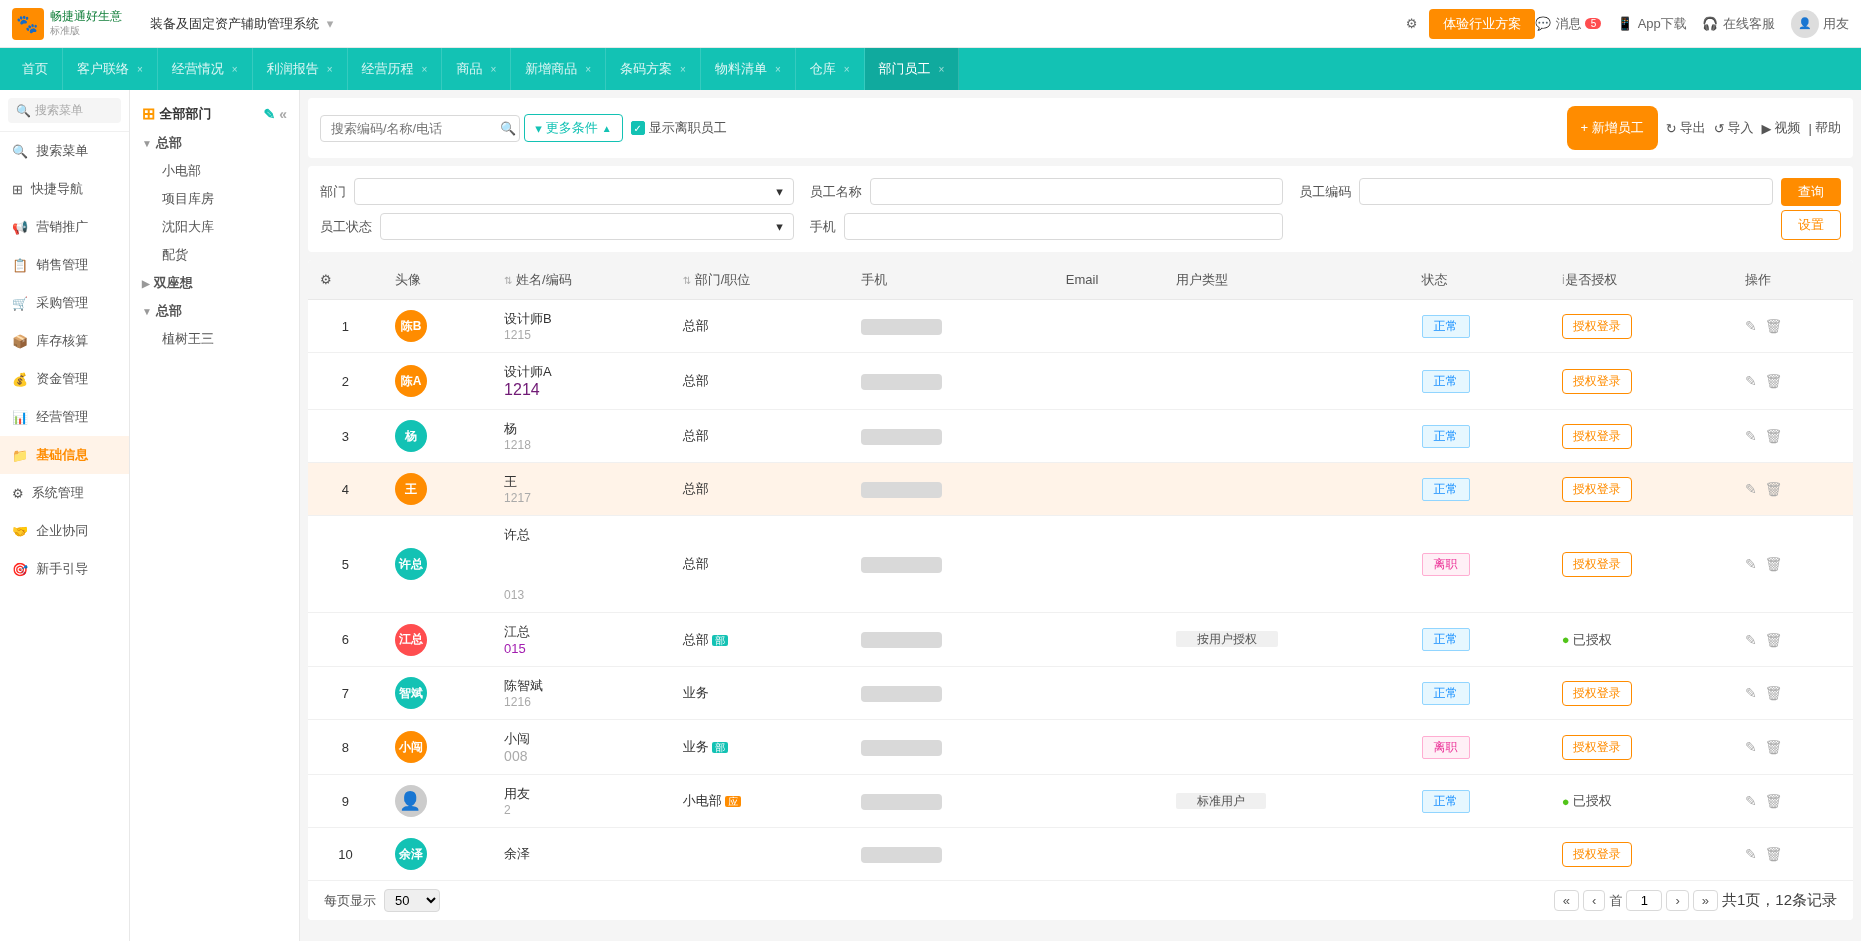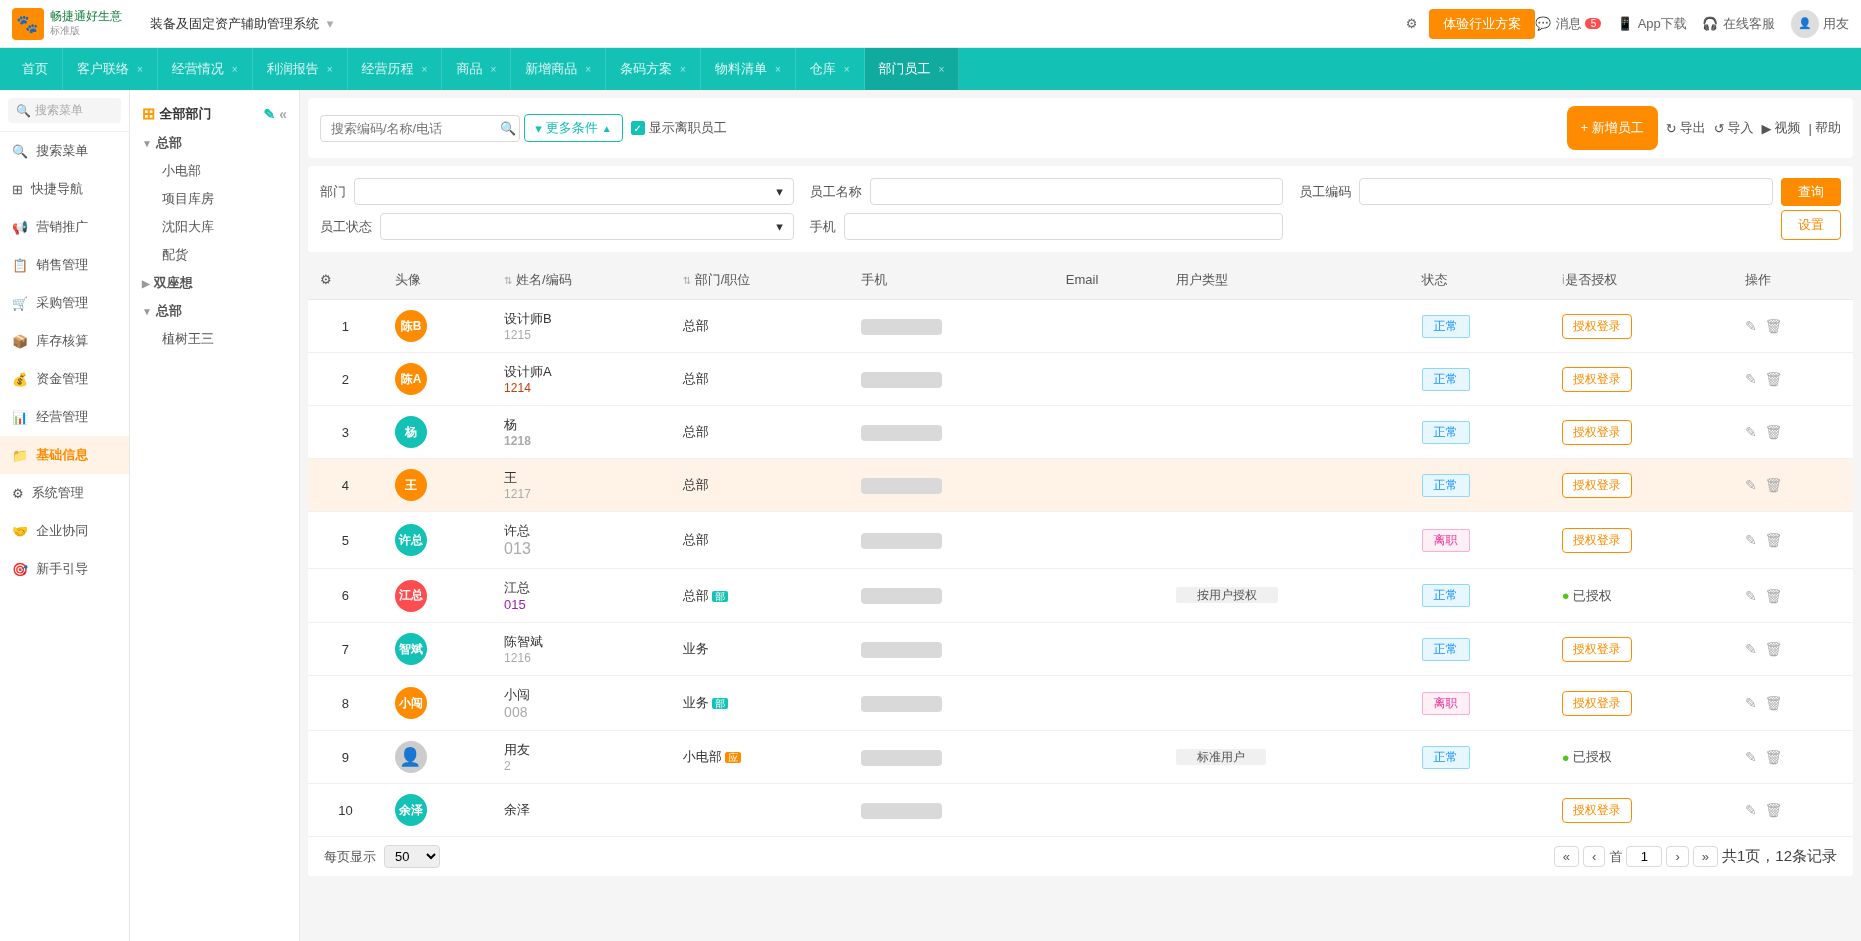--- a/index.html
+++ b/index.html
@@ -730,21 +730,21 @@
     </div>
                 </td>
               </tr>
               <tr>
                 <td style="text-align: center;">2</td>
                 <td>
                   <div class="avatar-circle" style="background: rgb(255, 140, 0);">陈A</div>
                 </td>
                 <td>
                   <div>设计师A</div>
-                  <div style="color:#c2410c;font-size:12px;">1214</div>
+                  <div style="color:#701a75;font-size:16px;">1214</div>
                 </td>
                 <td>总部</td>
                 <td><span class="blurred-text">________</span></td>
                 <td></td>
                 <td></td>
                 <td><span class="status-badge status-normal">正常</span></td>
                 <td><button class="auth-btn">授权登录</button></td>
                 <td>
                   <div class="op-icons">
       <span class="op-icon">✎</span>
@@ -752,21 +752,21 @@
     </div>
                 </td>
               </tr>
               <tr>
                 <td style="text-align: center;">3</td>
                 <td>
                   <div class="avatar-circle" style="background: rgb(19, 194, 180);">杨</div>
                 </td>
                 <td>
                   <div>杨</div>
-                  <div style="color:#aaa;font-size:12px;font-weight:bold;">1218</div>
+                  <div style="color:#aaa;font-size:12px;">1218</div>
                 </td>
                 <td>总部</td>
                 <td><span class="blurred-text">________</span></td>
                 <td></td>
                 <td></td>
                 <td><span class="status-badge status-normal">正常</span></td>
                 <td><button class="auth-btn">授权登录</button></td>
                 <td>
                   <div class="op-icons">
       <span class="op-icon">✎</span>
@@ -796,21 +796,21 @@
     </div>
                 </td>
               </tr>
               <tr>
                 <td style="text-align: center;">5</td>
                 <td>
                   <div class="avatar-circle" style="background: rgb(19, 194, 180);">许总</div>
                 </td>
                 <td>
                   <div>许总</div>
-                  <div style="color:#aaa;font-size:16px;">013</div>
+                  <div style="color:#aaa;font-size:12px;margin-top:44px;">013</div>
                 </td>
                 <td>总部</td>
                 <td><span class="blurred-text">________</span></td>
                 <td></td>
                 <td></td>
                 <td><span class="status-badge status-resigned">离职</span></td>
                 <td><button class="auth-btn">授权登录</button></td>
                 <td>
                   <div class="op-icons">
       <span class="op-icon">✎</span>

